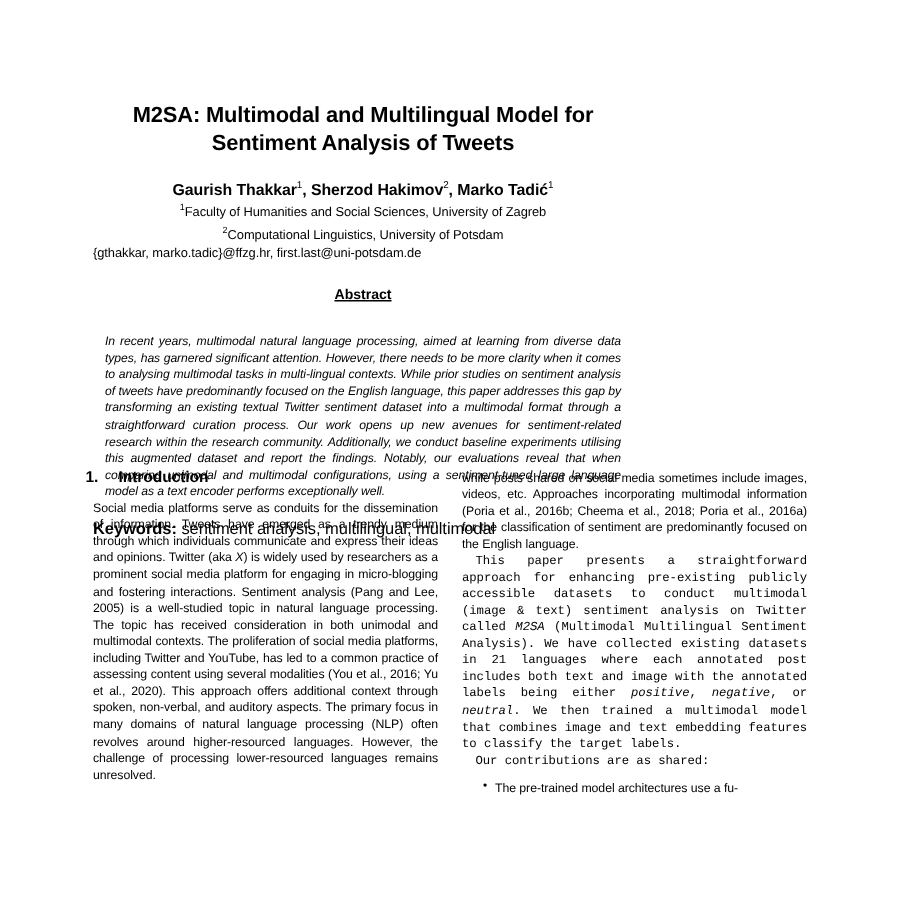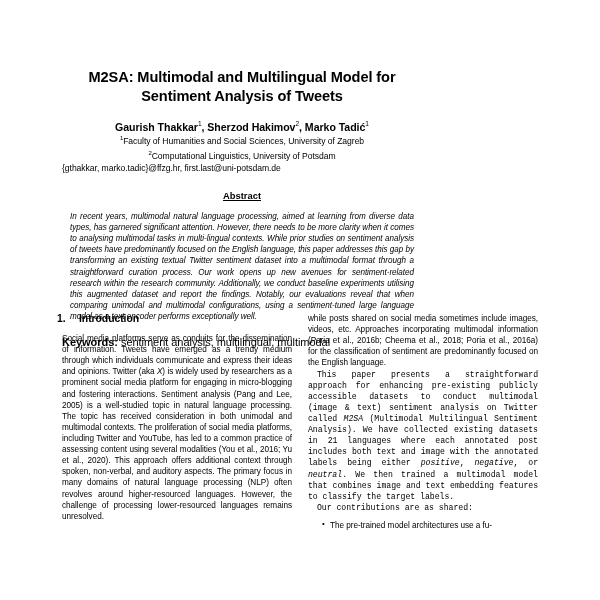--- a/index.html
+++ b/index.html
@@ -71,21 +71,21 @@
   }
 
   
   .abstract-wrap {
     margin: 16px 70px 0 70px;
   }
   .abstract-heading {
     text-align: center;
     font-size: 9.4px;
     font-weight: bold;
-    margin-bottom: 10px;
+    margin-bottom: 21px;
     text-decoration: underline;
   }
   .abstract-body {
     font-size: 8.15px;
     line-height: 1.365;
     text-align: justify;
     text-justify: inter-word;
     letter-spacing: -0.04px;
     font-style: italic;
   }

